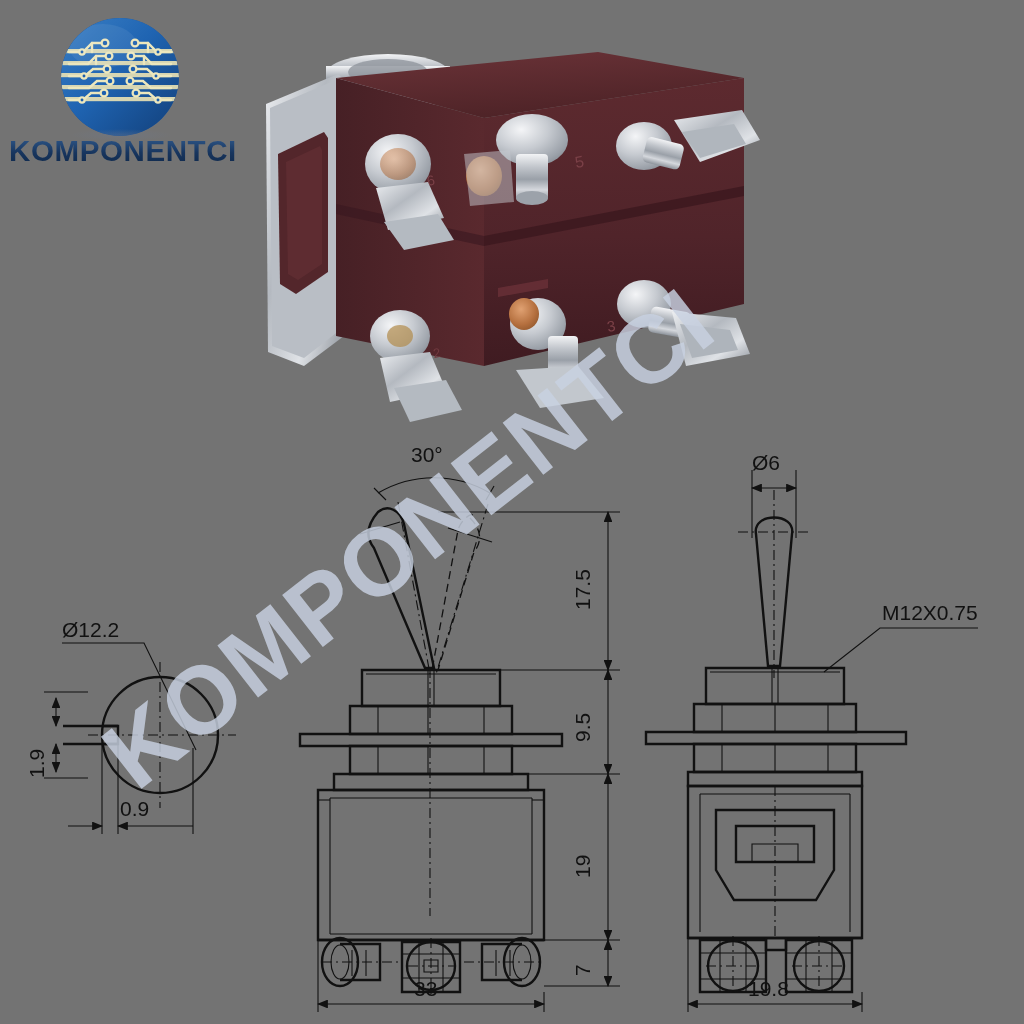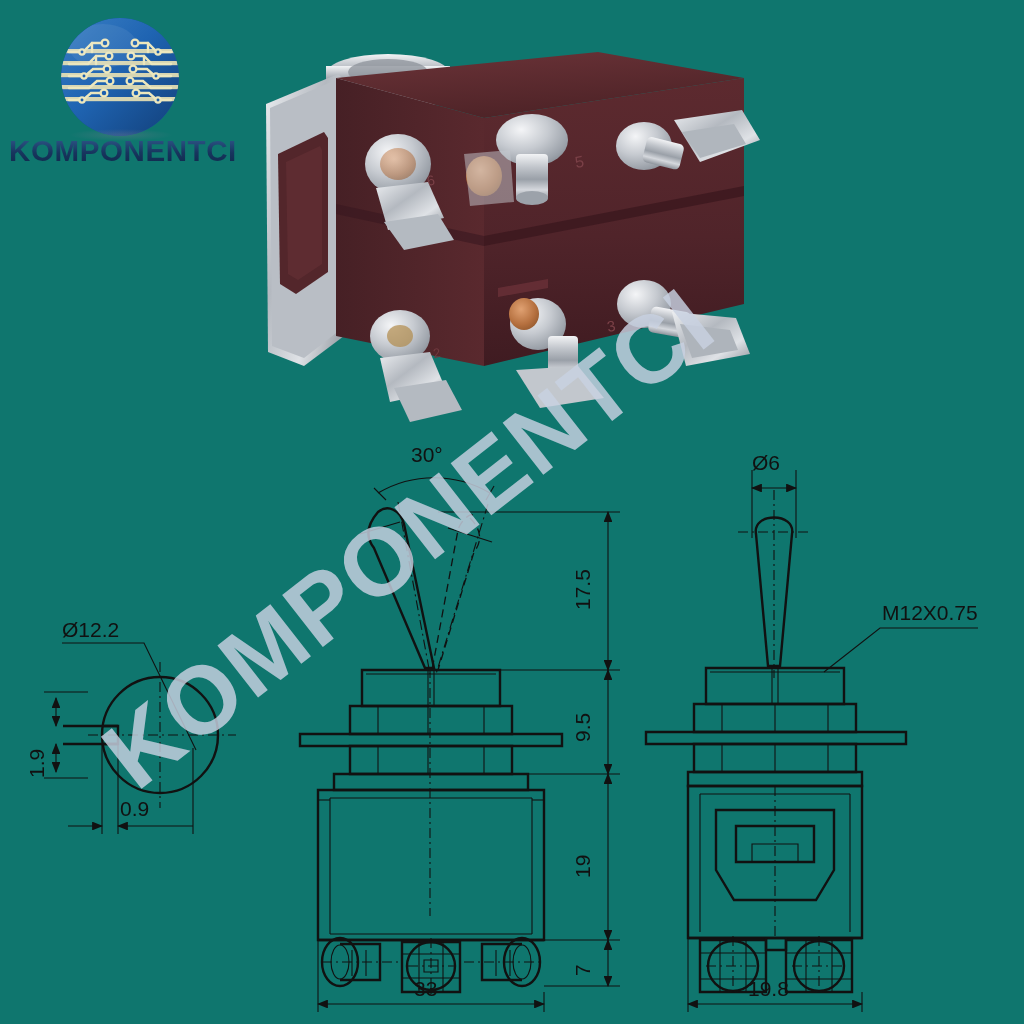--- a/index.html
+++ b/index.html
@@ -7,21 +7,21 @@
     padding: 0;
     background: #ffffff;
   }
   body {
     font-family: "Liberation Sans", sans-serif;
   }
   #page {
     position: relative;
     width: 1024px;
     height: 1024px;
-    background: #0f766e;
+    background: #737373;
     overflow: hidden;
   }
 
   
   #brand {
     position: absolute;
     left: 8px;
     top: 8px;
     width: 230px;
     height: 160px;

